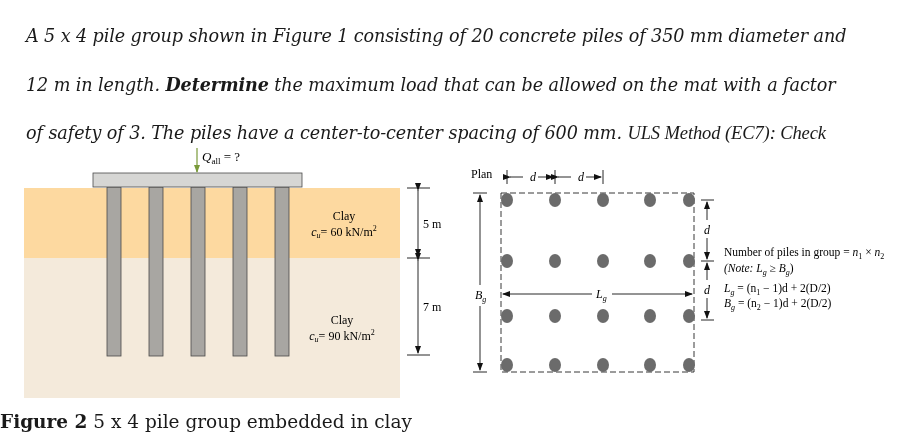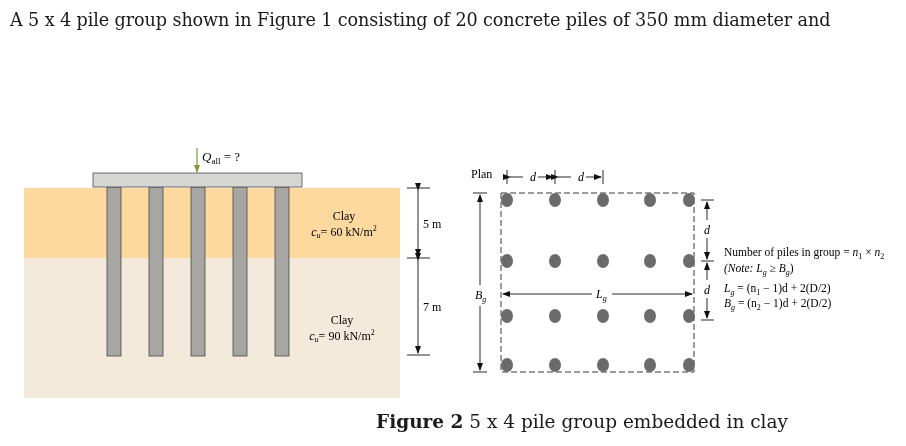--- a/index.html
+++ b/index.html
@@ -1,30 +1,32 @@
 <!DOCTYPE html>
 <html><head>
 <meta charset="utf-8">
 <style>
   html, body { margin:0; padding:0; background:#ffffff; }
   body { width:906px; height:446px; position:relative; overflow:hidden; font-family:"DejaVu Serif", "Liberation Serif", serif; color:#1a1a1a; }
   .problem { position:absolute; left:10px; top:4px; width:890px; font-size:17.6px; line-height:32.5px; letter-spacing:-0.1px; }
-  .problem p { margin:0; }
+  .problem p { margin:16px;font-style:italic; }
   .problem .bold { font-weight:bold; }
   .problem .sans { font-family:"Liberation Serif", serif; font-size:18.5px; }
   .fig { position:absolute; left:0; top:0; width:906px; height:446px; }
   .fig text { font-family:"Liberation Serif", serif; }
-  .caption { position:absolute; left:0; width:788px; top:411px; text-align:right; font-size:18.5px; }
+  .caption { position:absolute; left:0; width:788px; top:411px; text-align:left; font-size:18.5px; }
   .caption .bold { font-weight:bold; }
 </style>
 </head>
 <body>
 
 <div class="problem">
   <p><span>A 5 x 4 pile group shown in Figure 1 consisting of 20 concrete piles of 350 mm diameter and</span></p>
+  <p><span>12 m in length. </span><span class="bold">Determine</span><span> the maximum load that can be allowed on the mat with a factor</span></p>
+  <p><span>of safety of 3. The piles have a center-to-center spacing of 600 mm. </span><span class="sans">ULS Method (EC7): Check</span></p>
 </div>
 
 <svg class="fig" viewBox="0 0 906 446" xmlns="http://www.w3.org/2000/svg">
   <defs>
     <marker id="ah" markerWidth="8" markerHeight="8" refX="7" refY="4" orient="auto" markerUnits="userSpaceOnUse">
       <path d="M0,1 L8,4 L0,7 Z" fill="#111"></path>
     </marker>
     <marker id="ahg" markerWidth="8" markerHeight="8" refX="7" refY="4" orient="auto" markerUnits="userSpaceOnUse">
       <path d="M0,1 L8,4 L0,7 Z" fill="#7a9a3a"></path>
     </marker>

